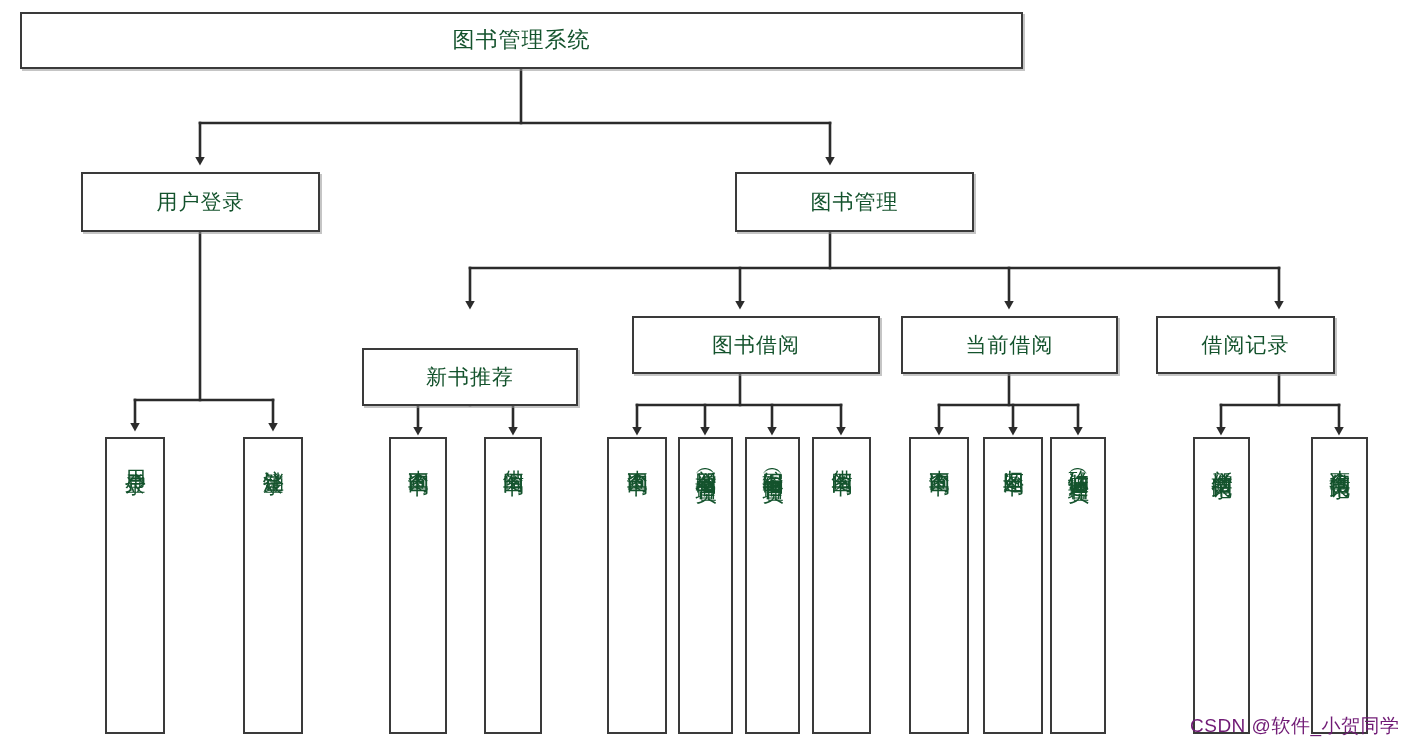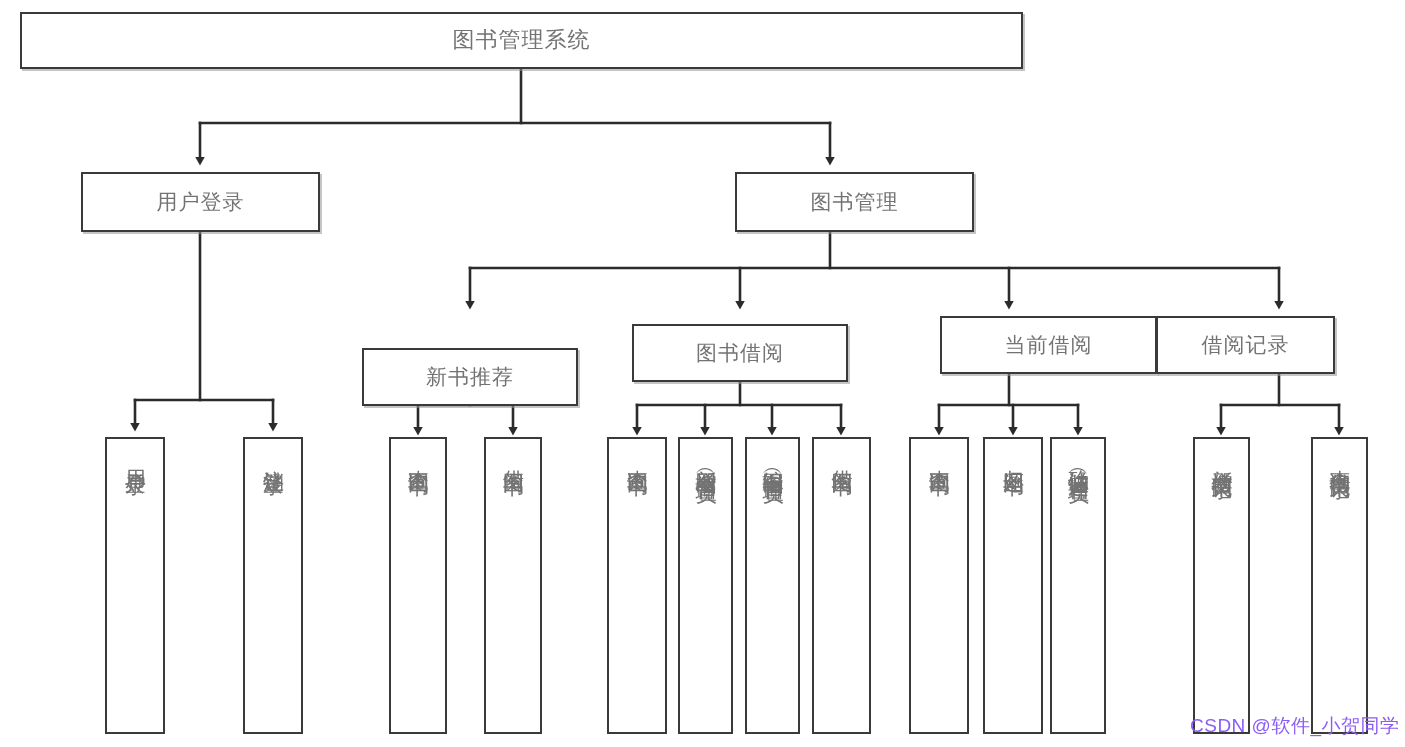--- a/index.html
+++ b/index.html
@@ -27,21 +27,21 @@
     pointer-events: none;
   }
   .node {
     position: absolute;
     box-sizing: border-box;
     border: 2.5px solid #3a3a3a;
     background: #ffffff;
     display: flex;
     align-items: center;
     justify-content: center;
-    color: #737373;
+    color: #14532d;
     letter-spacing: 1px;
   }
   .node.shadowed {
     box-shadow: 2px 2px 0 rgba(150,150,150,0.55);
   }
   
   .node.horiz {
     font-size: 21px;
     line-height: 1.1;
     white-space: nowrap;
@@ -56,21 +56,21 @@
     writing-mode: vertical-rl;
     text-orientation: upright;
     align-items: center;
     justify-content: flex-start;
     padding-top: 14px;
     letter-spacing: 2px;
   }
   .watermark {
     position: absolute;
     font-size: 19px;
-    color: #8b5cf6;
+    color: #701a75;
     white-space: nowrap;
     letter-spacing: 0.5px;
     user-select: none;
   }
 </style>
 </head>
 <body>
 
 <div id="canvas">
 
@@ -125,23 +125,23 @@
   </svg>
 
   <div class="node horiz shadowed" id="node-root" style="left: 20px; top: 12px; width: 1003px; height: 57px;">图书管理系统</div>
 
   <div class="node horiz shadowed" style="left: 81px; top: 172px; width: 239px; height: 60px;">用户登录</div>
 
   <div class="node horiz shadowed" style="left: 711px; top: 172px; width: 239px; height: 60px; margin-left: 24px;">图书管理</div>
 
   <div class="node horiz shadowed" style="left: 362px; top: 316px; width: 216px; height: 58px; margin-top: 32px;">新书推荐</div>
 
-  <div class="node horiz shadowed" style="left: 632px; top: 324px; width: 216px; height: 58px;">图书借阅</div>
+  <div class="node horiz shadowed" style="left: 632px; top: 316px; width: 248px; height: 58px;">图书借阅</div>
 
-  <div class="node horiz shadowed" style="left: 901px; top: 316px; width: 217px; height: 58px; margin-left: 39px;">当前借阅</div>
+  <div class="node horiz shadowed" style="left: 901px; top: 316px; width: 217px; height: 58px;">当前借阅</div>
 
   <div class="node horiz shadowed" style="left: 1156px; top: 316px; width: 179px; height: 58px;">借阅记录</div>
 
   <div id="leaf-host">
       <div class="node vert" style="left: 105px; top: 437px; width: 60px; height: 297px;">用户登录</div>
       <div class="node vert" style="left: 243px; top: 437px; width: 60px; height: 297px;">注销登录</div>
       <div class="node vert" style="left: 389px; top: 437px; width: 58px; height: 297px;">查询图书</div>
       <div class="node vert" style="left: 484px; top: 437px; width: 58px; height: 297px;">借阅图书</div>
       <div class="node vert" style="left: 607px; top: 437px; width: 60px; height: 297px;">查询图书</div>
       <div class="node vert" style="left: 678px; top: 437px; width: 55px; height: 297px;">新增图书（管理员）</div>

